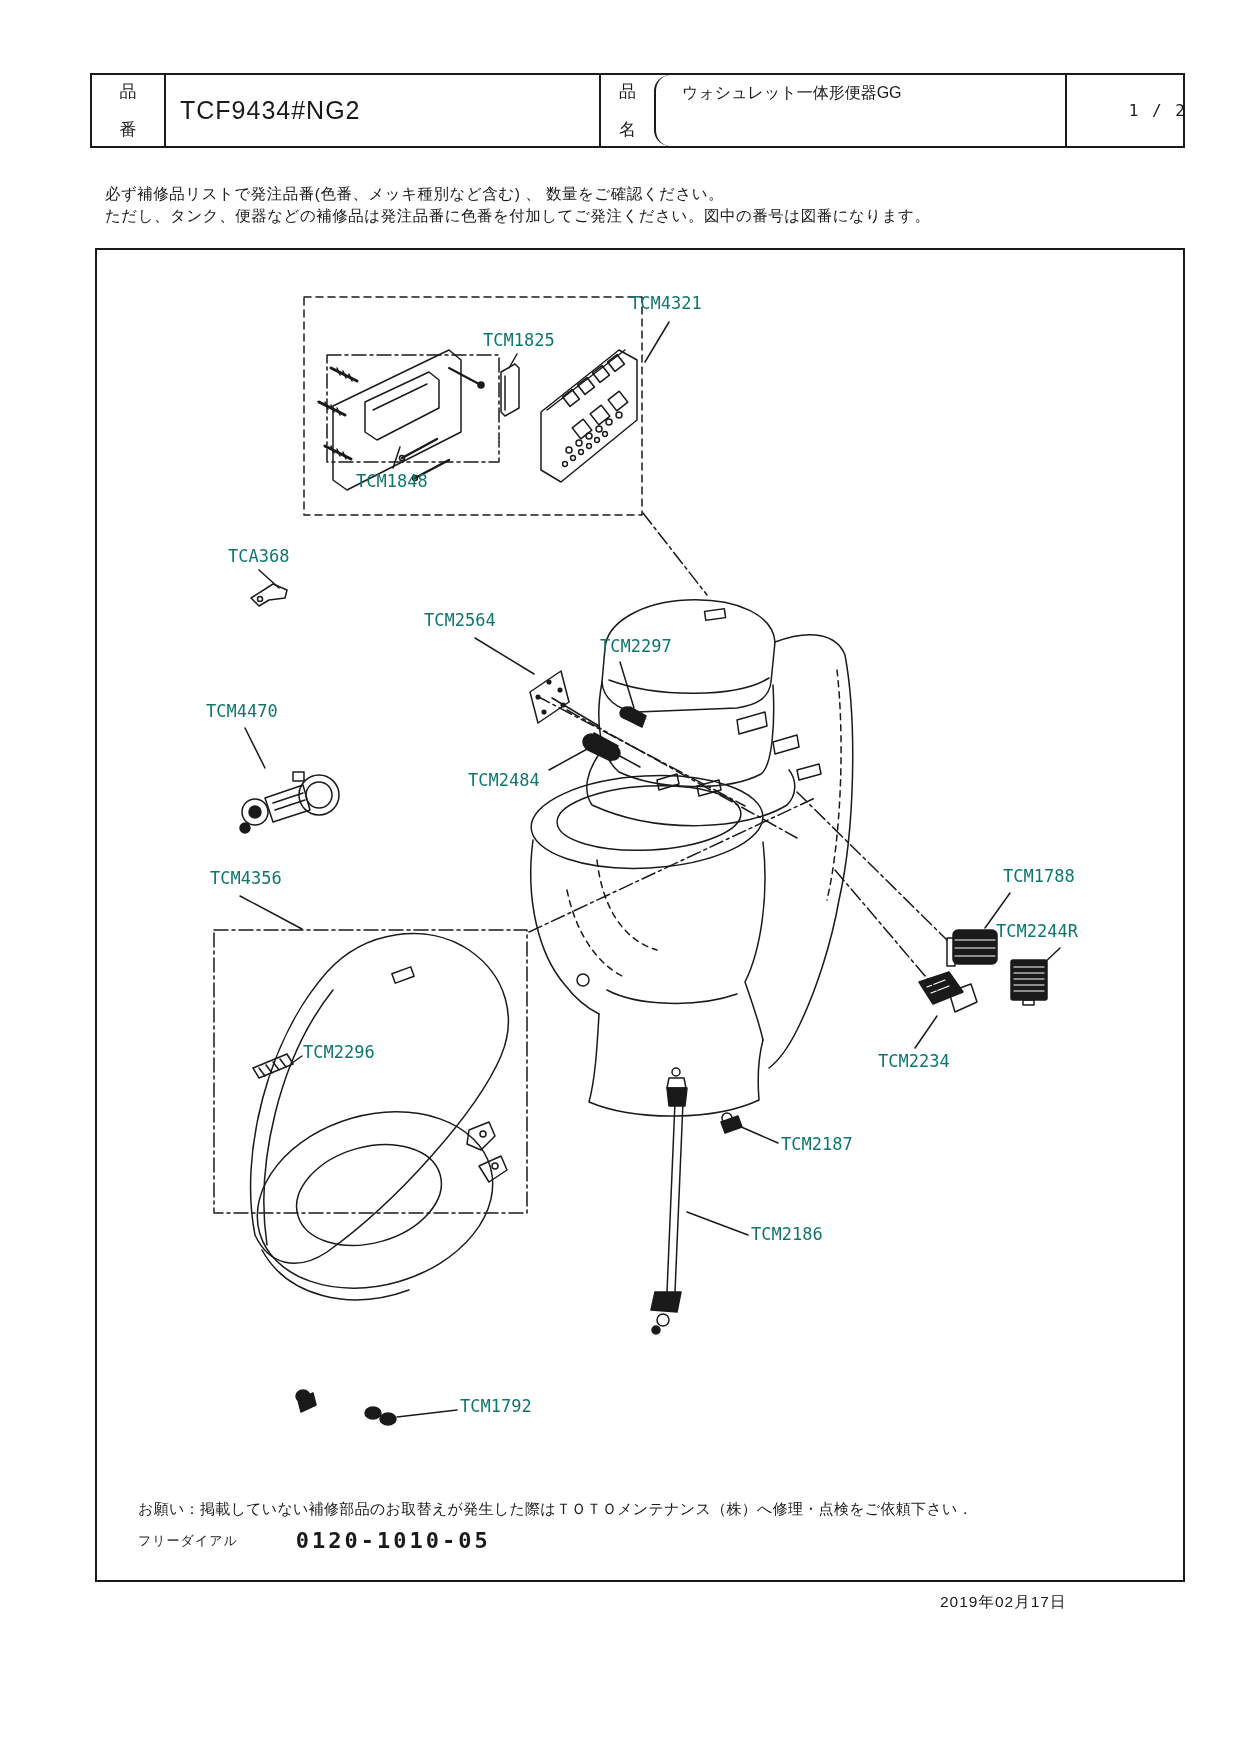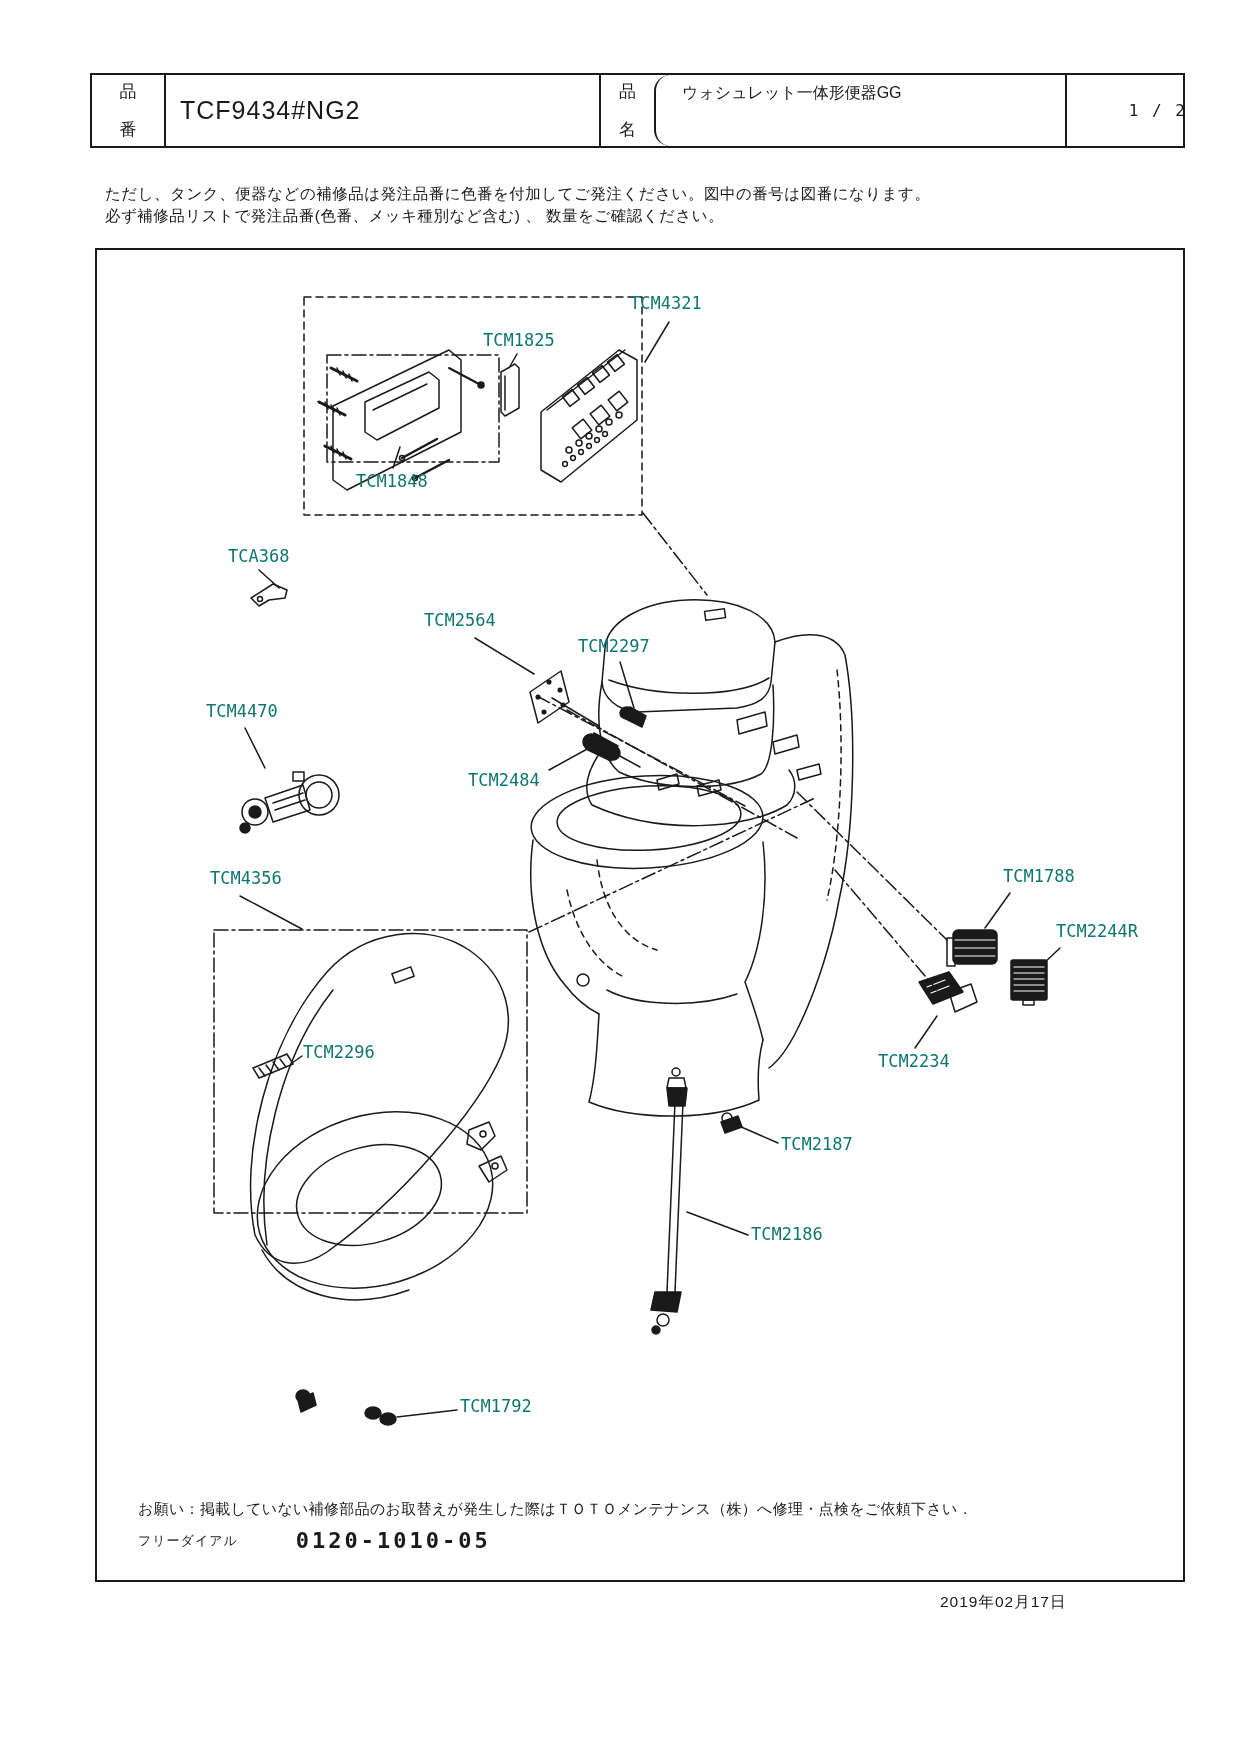--- a/index.html
+++ b/index.html
@@ -54,22 +54,22 @@
     </div>
     <div class="hcell pname">
       <span>ウォシュレット一体形便器GG</span>
     </div>
     <div class="hcell pagenum">
       <span>1 / 2</span>
     </div>
   </div>
 
   <div class="notice">
+    <div>必ず補修品リストで発注品番(色番、メッキ種別など含む) 、 数量をご確認ください。</div>
     <div>ただし、タンク、便器などの補修品は発注品番に色番を付加してご発注ください。図中の番号は図番になります。</div>
-    <div>必ず補修品リストで発注品番(色番、メッキ種別など含む) 、 数量をご確認ください。</div>
   </div>
 
   <div class="diagram-box">
     <svg width="1090" height="1334" viewBox="0 0 1090 1334">
       <g fill="none" stroke="#1a1a1a" stroke-width="1.5" stroke-linecap="round" stroke-linejoin="round">
 
         <rect x="207" y="47" width="338" height="218" stroke-dasharray="7 5"></rect>
 
         <rect x="230" y="105" width="172" height="107" stroke-dasharray="14 4 3 4"></rect>
 
@@ -274,26 +274,26 @@
         </g>
       </g>
     </svg>
   </div>
 
   <span class="part-label" style="left:483px;top:330px">TCM1825</span>
   <span class="part-label" style="left:630px;top:293px">TCM4321</span>
   <span class="part-label" style="left:356px;top:471px">TCM1848</span>
   <span class="part-label" style="left:228px;top:546px">TCA368</span>
   <span class="part-label" style="left:424px;top:610px">TCM2564</span>
-  <span class="part-label" style="left:578px;top:636px">TCM2297</span>
+  <span class="part-label" style="left:600px;top:636px">TCM2297</span>
   <span class="part-label" style="left:206px;top:701px">TCM4470</span>
   <span class="part-label" style="left:468px;top:770px">TCM2484</span>
   <span class="part-label" style="left:210px;top:868px">TCM4356</span>
   <span class="part-label" style="left:1003px;top:866px">TCM1788</span>
-  <span class="part-label" style="left:1056px;top:921px">TCM2244R</span>
+  <span class="part-label" style="left:996px;top:921px">TCM2244R</span>
   <span class="part-label" style="left:303px;top:1042px">TCM2296</span>
   <span class="part-label" style="left:878px;top:1051px">TCM2234</span>
   <span class="part-label" style="left:781px;top:1134px">TCM2187</span>
   <span class="part-label" style="left:751px;top:1224px">TCM2186</span>
   <span class="part-label" style="left:460px;top:1396px">TCM1792</span>
 
   <div class="footer">
     <div class="req">お願い：掲載していない補修部品のお取替えが発生した際はＴＯＴＯメンテナンス（株）へ修理・点検をご依頼下さい．</div>
     <div class="dialrow">
       <span class="dial-label">フリーダイアル</span>

